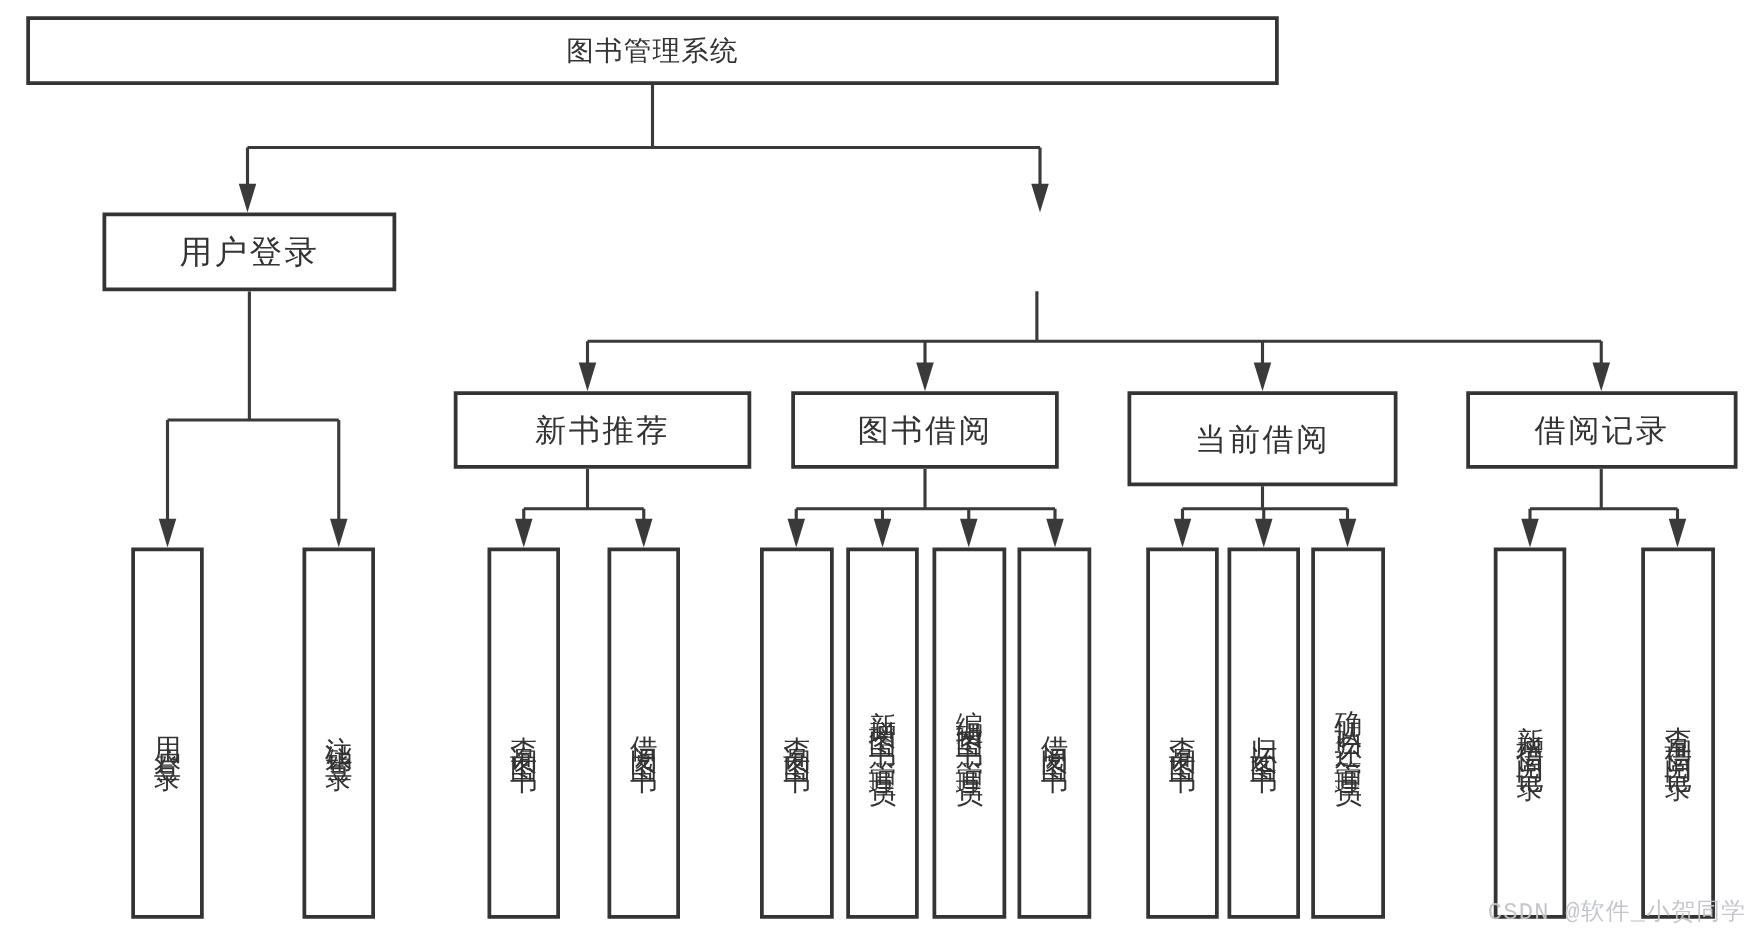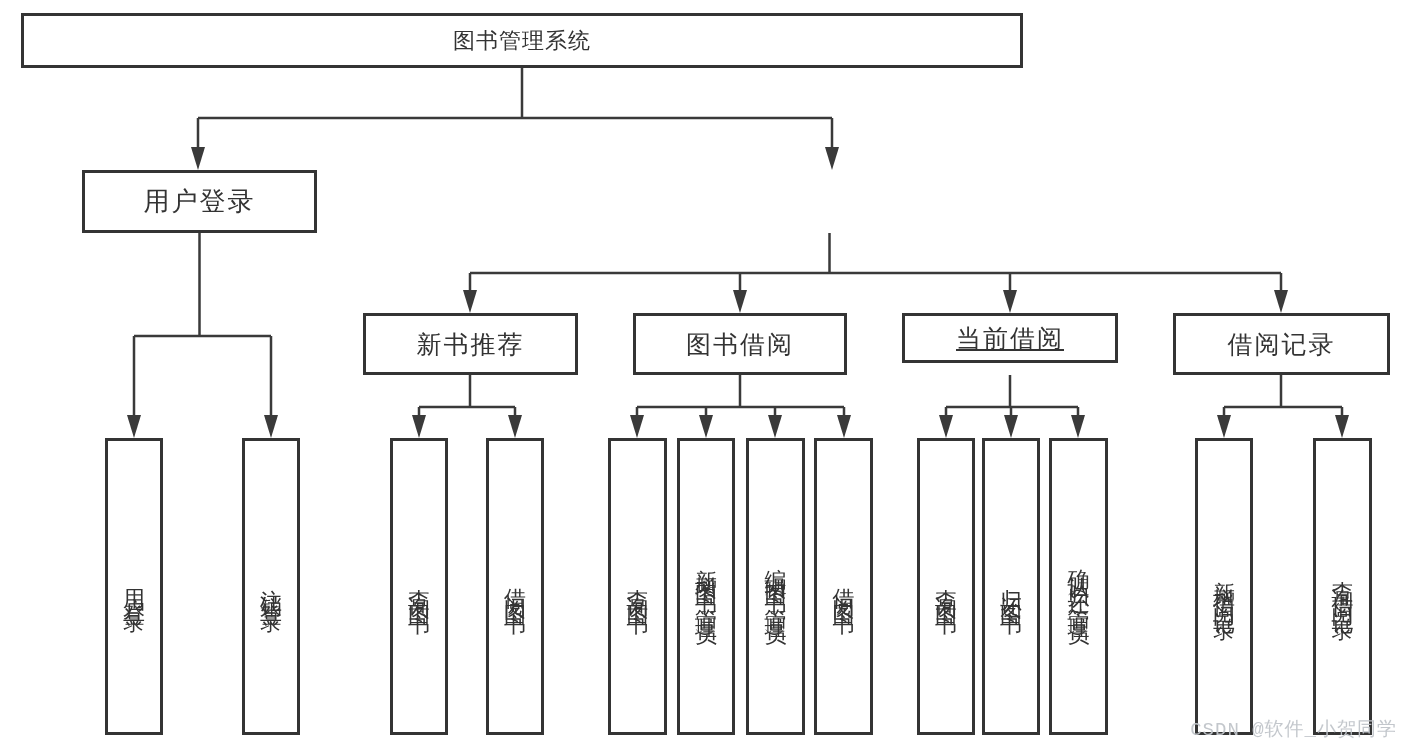--- a/index.html
+++ b/index.html
@@ -94,23 +94,23 @@
       <polygon points="1078,438 1071,415 1085,415"></polygon>
       <polygon points="1224,438 1217,415 1231,415"></polygon>
       <polygon points="1342,438 1335,415 1349,415"></polygon>
     </g>
   </svg>
 
   <div class="box root" style="left:21px; top:13px; width:1002px; height:55px;">图书管理系统</div>
 
   <div class="box lvl1" style="left:82px; top:170px; width:235px; height:63px;">用户登录</div>
 
-  <div class="box lvl2" style="left:363px; top:313px; width:215px; height:62px;">新书推荐</div>
+  <div class="box lvl2" style="left:363px; top:313px; width:238px; height:62px;">新书推荐</div>
   <div class="box lvl2" style="left:633px; top:313px; width:214px; height:62px;">图书借阅</div>
-  <div class="box lvl2" style="left:902px; top:313px; width:216px; height:50px;text-decoration:underline;">当前借阅</div>
+  <div class="box lvl2" style="left:902px; top:313px; width:216px; height:76px;">当前借阅</div>
   <div class="box lvl2" style="left:1173px; top:313px; width:217px; height:62px;">借阅记录</div>
 
   <div class="box leaf" style="left:105px; top:438px; width:58px; height:297px;">
     <span>用户登录</span>
   </div>
   <div class="box leaf" style="left:242px; top:438px; width:58px; height:297px;">
     <span>注销登录</span>
   </div>
   <div class="box leaf" style="left:390px; top:438px; width:58px; height:297px;">
     <span>查询图书</span>

